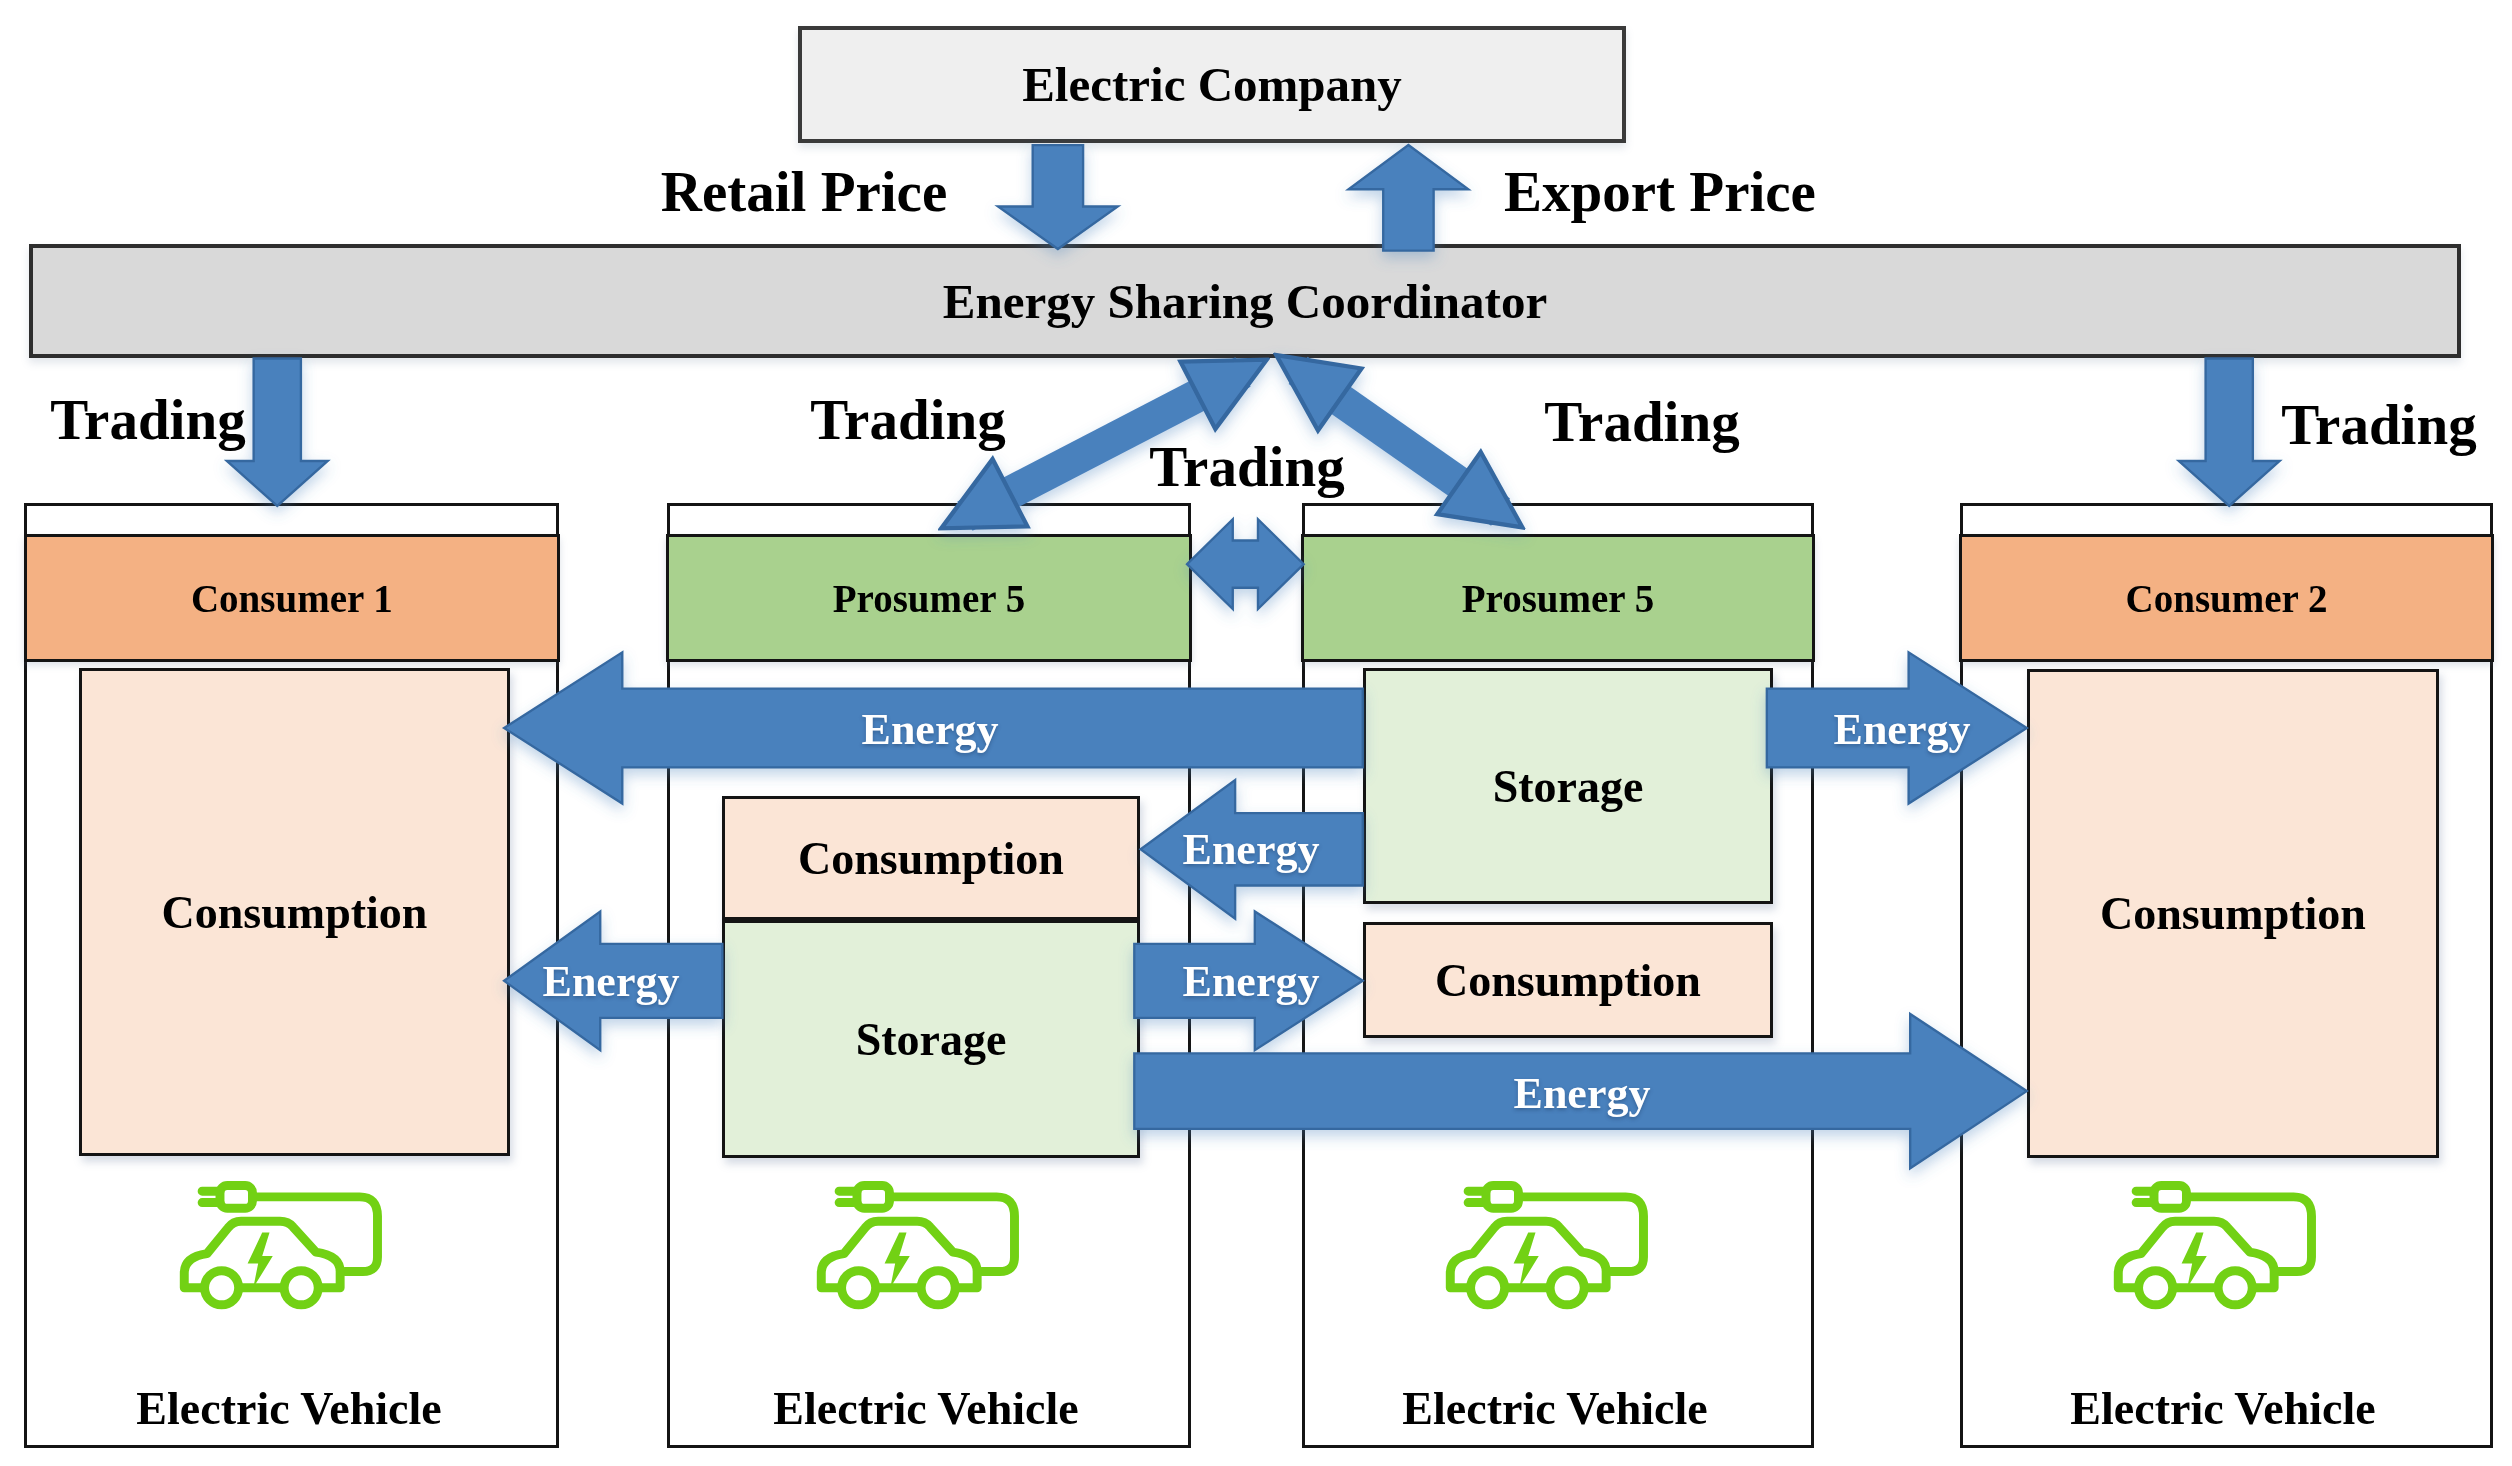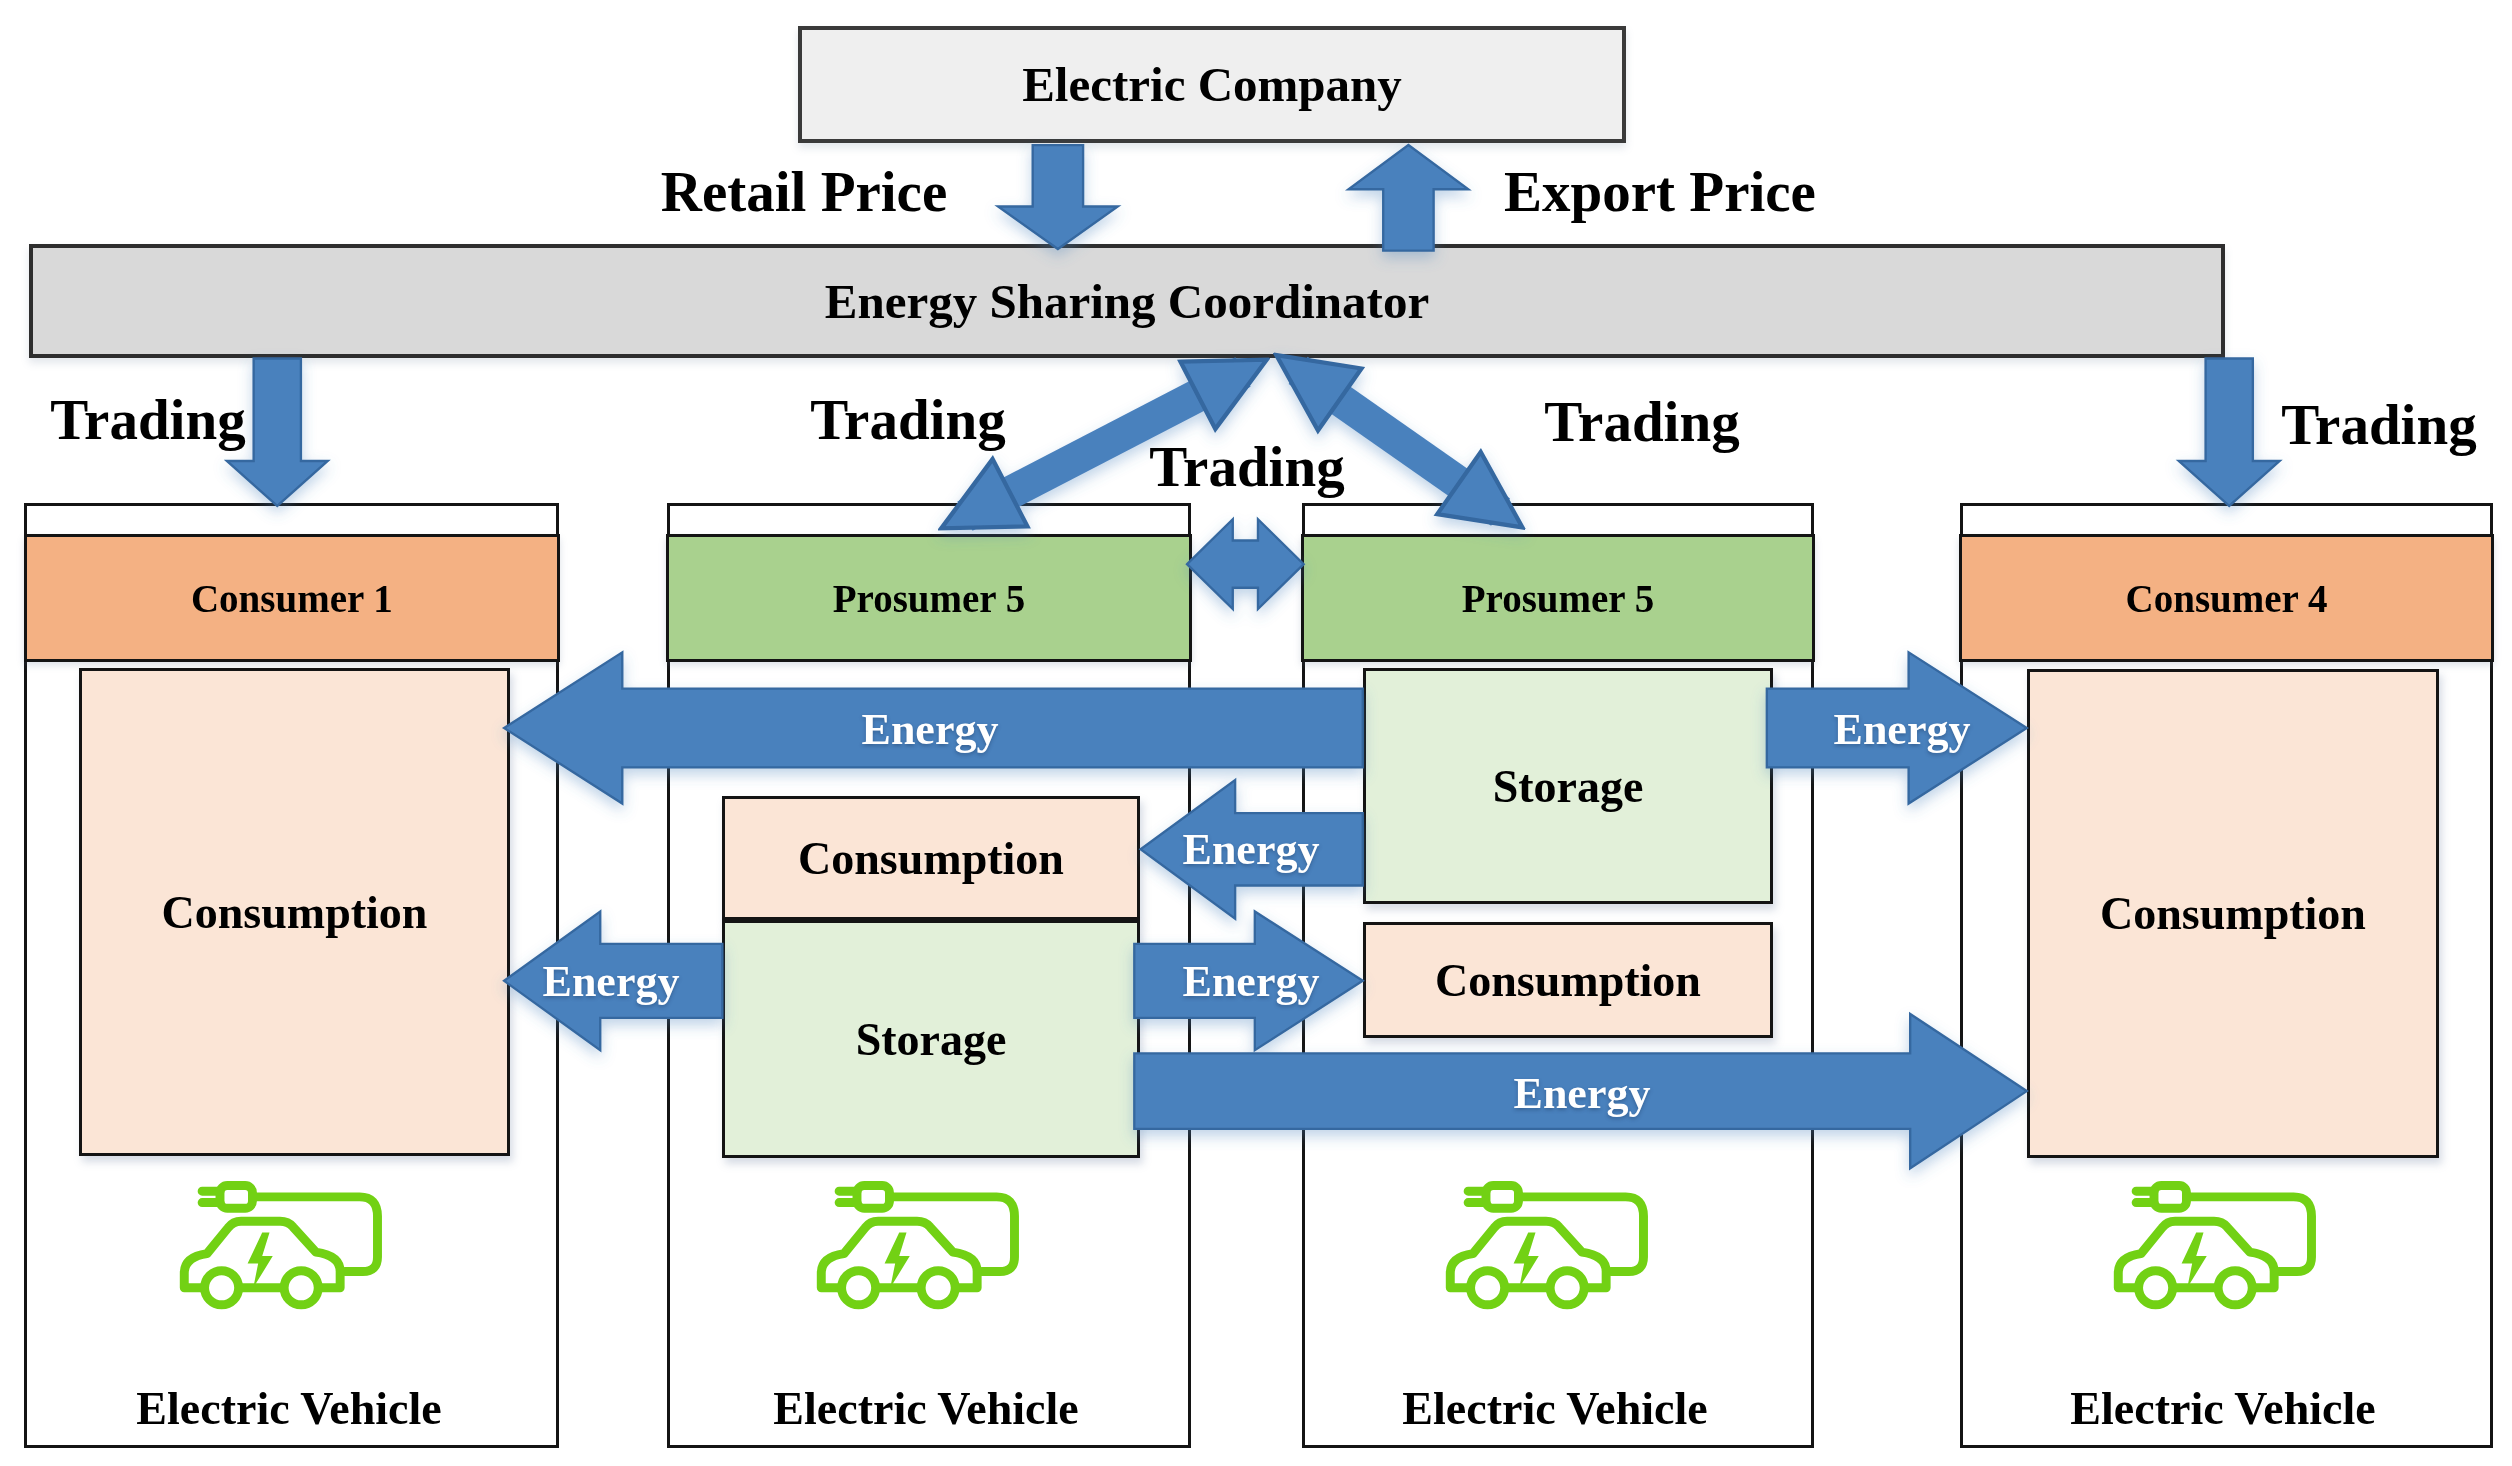--- a/index.html
+++ b/index.html
@@ -9,21 +9,21 @@
   }
   .abs{position:absolute;box-sizing:border-box;}
   .center-txt{display:flex;align-items:center;justify-content:center;text-align:right;}
   
   .company{
     left:798px;top:26px;width:828px;height:117px;
     background:var(--company-fill);border:4.7px solid #3a3a3a;font-size:49px;
     box-shadow:0 4.7px 7.9px rgba(100,120,150,.18);
   }
   .coordinator{
-    left:29px;top:244px;width:2196px;height:114px;
+    left:29px;top:244px;width:2432px;height:114px;
     background:var(--coordinator-fill);border:4.7px solid #2e2e2e;font-size:49px;
     box-shadow:0 4.7px 7.9px rgba(100,120,150,.18);
   }
   
   .flabel{
     position:absolute;transform:translate(-50%,-50%);
     font-size:57px;font-weight:bold;white-space:nowrap;z-index:30;
   }
   
   .unit{
@@ -112,21 +112,21 @@
   </div>
   <div class="inner-box storage center-txt" style="left:1363px;top:668px;width:404px;height:230px;">
     <span>Storage</span>
   </div>
   <div class="inner-box consumption center-txt" style="left:1363px;top:922px;width:404px;height:110px;">
     <span>Consumption</span>
   </div>
 
   <div class="unit" style="left:1960px;width:527px;">
     <div class="unit-header consumer center-txt">
-      <span>Consumer 4</span>
+      <span>Consumer 2</span>
     </div>
   </div>
   <div class="inner-box consumption center-txt" style="left:2027px;top:669px;width:406px;height:483px;">
     <span>Consumption</span>
   </div>
 
   <svg id="arrow-layer" viewBox="0 0 3189 1862" xmlns="http://www.w3.org/2000/svg">
     <defs>
       <marker id="mh" viewBox="0 0 10 10" refX="6.5" refY="5" markerWidth="2.6" markerHeight="2.6" orient="auto-start-reverse">
         <path d="M0.6,0.6 L9.6,5 L0.6,9.4 Z" style="fill:var(--arrow-blue);stroke:var(--arrow-blue-dark);stroke-width:0.5;"></path>

